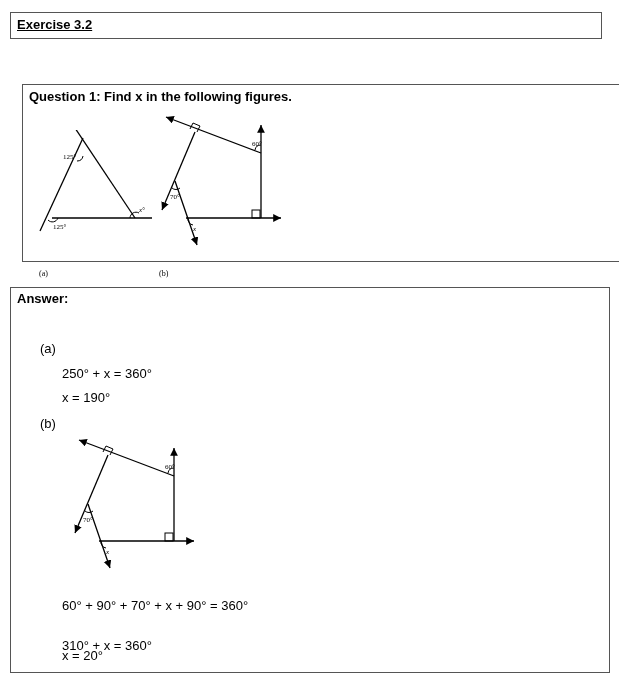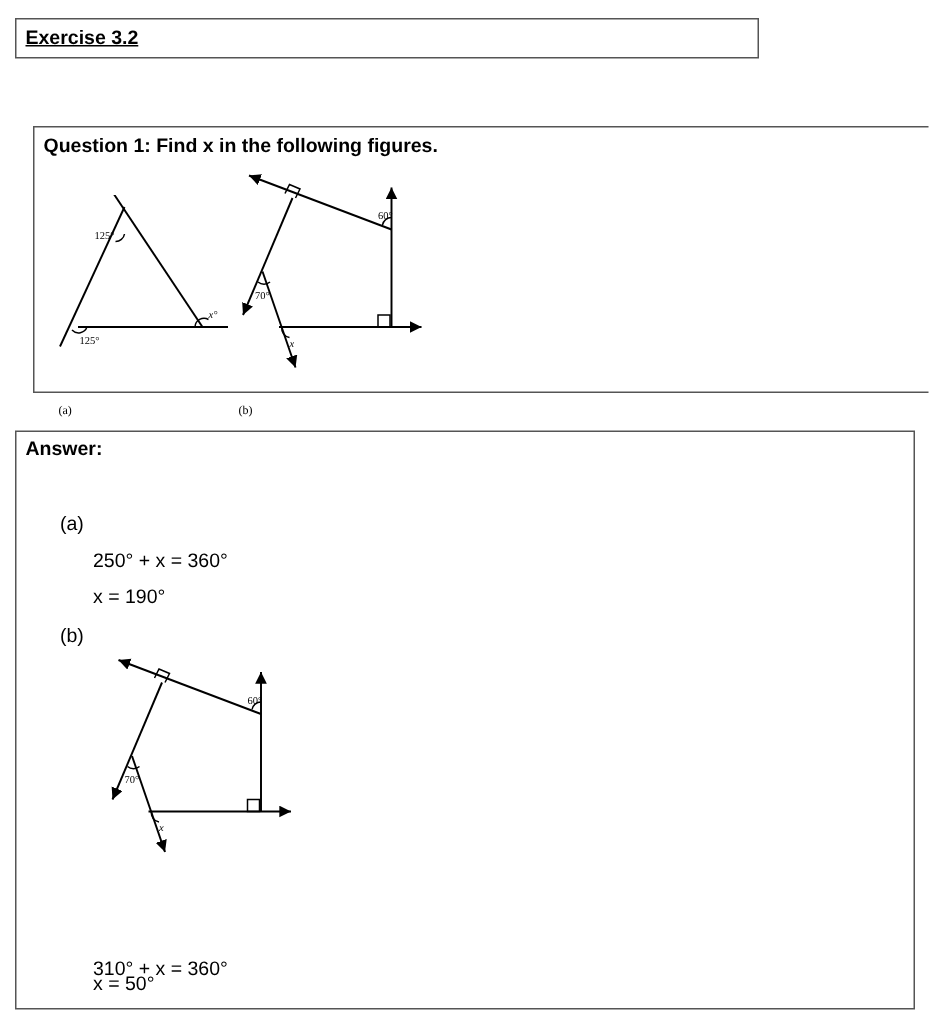--- a/index.html
+++ b/index.html
@@ -1,19 +1,19 @@
 <!DOCTYPE html>
 <html><head>
 <meta charset="utf-8">
 <style>
   html, body { margin:0; padding:0; background:#ffffff; }
   body { width:619px; height:679px; position:relative; overflow:hidden;
          font-family:"Liberation Sans", sans-serif; color:#000; }
   .box { position:absolute; border:1px solid #555; box-sizing:border-box; background:#fff; }
-  #title-box { left:10px; top:12px; width:496px; height:27px; }
+  #title-box { left:10px; top:12px; width:592px; height:27px; }
   #title-box .t { position:absolute; left:6px; top:4px; font-size:13px; font-weight:bold; text-decoration:underline; }
   #q-box { left:10px; top:84px; width:600px; height:178px;margin-left:12px; }
   #q-box .t { position:absolute; left:6px; top:4px; font-size:13px; font-weight:bold; }
   #a-box { left:10px; top:287px; width:600px; height:386px; border-top:1px solid #555;text-align:center; }
   #a-box .h { position:absolute; left:6px; top:3px; font-size:13px; font-weight:bold; }
   .line { position:absolute; font-size:13px; white-space:nowrap; }
   svg text { font-family:"Liberation Serif", serif; }
 </style>
 </head>
 <body>
@@ -79,15 +79,16 @@
     <rect x="104" y="100" width="8" height="8" fill="none" stroke="#000"></rect>
     <path d="M42 19 l3 -6 l7 3 l-3 6" fill="none" stroke="#000"></path>
     <path d="M107 40 A6 6 0 0 1 113 35" fill="none" stroke="#000"></path>
     <path d="M24 78 A6 6 0 0 0 32 78" fill="none" stroke="#000"></path>
     <path d="M40 108 A6 6 0 0 0 45 115" fill="none" stroke="#000"></path>
     <text x="104" y="36" font-size="7">60°</text>
     <text x="22" y="89" font-size="7">70°</text>
     <text x="45" y="121" font-size="7" font-style="italic">x</text>
   </svg>
 
+  <span class="line" style="left:51px;top:310px">60° + 90° + 70° + x + 90° = 360°</span>
   <span class="line" style="left:51px;top:350px">310° + x = 360°</span>
-  <span class="line" style="left:51px;top:360px">x = 50°</span>
+  <span class="line" style="left:51px;top:360px">x = 20°</span>
 </div>
 
 </body></html>

